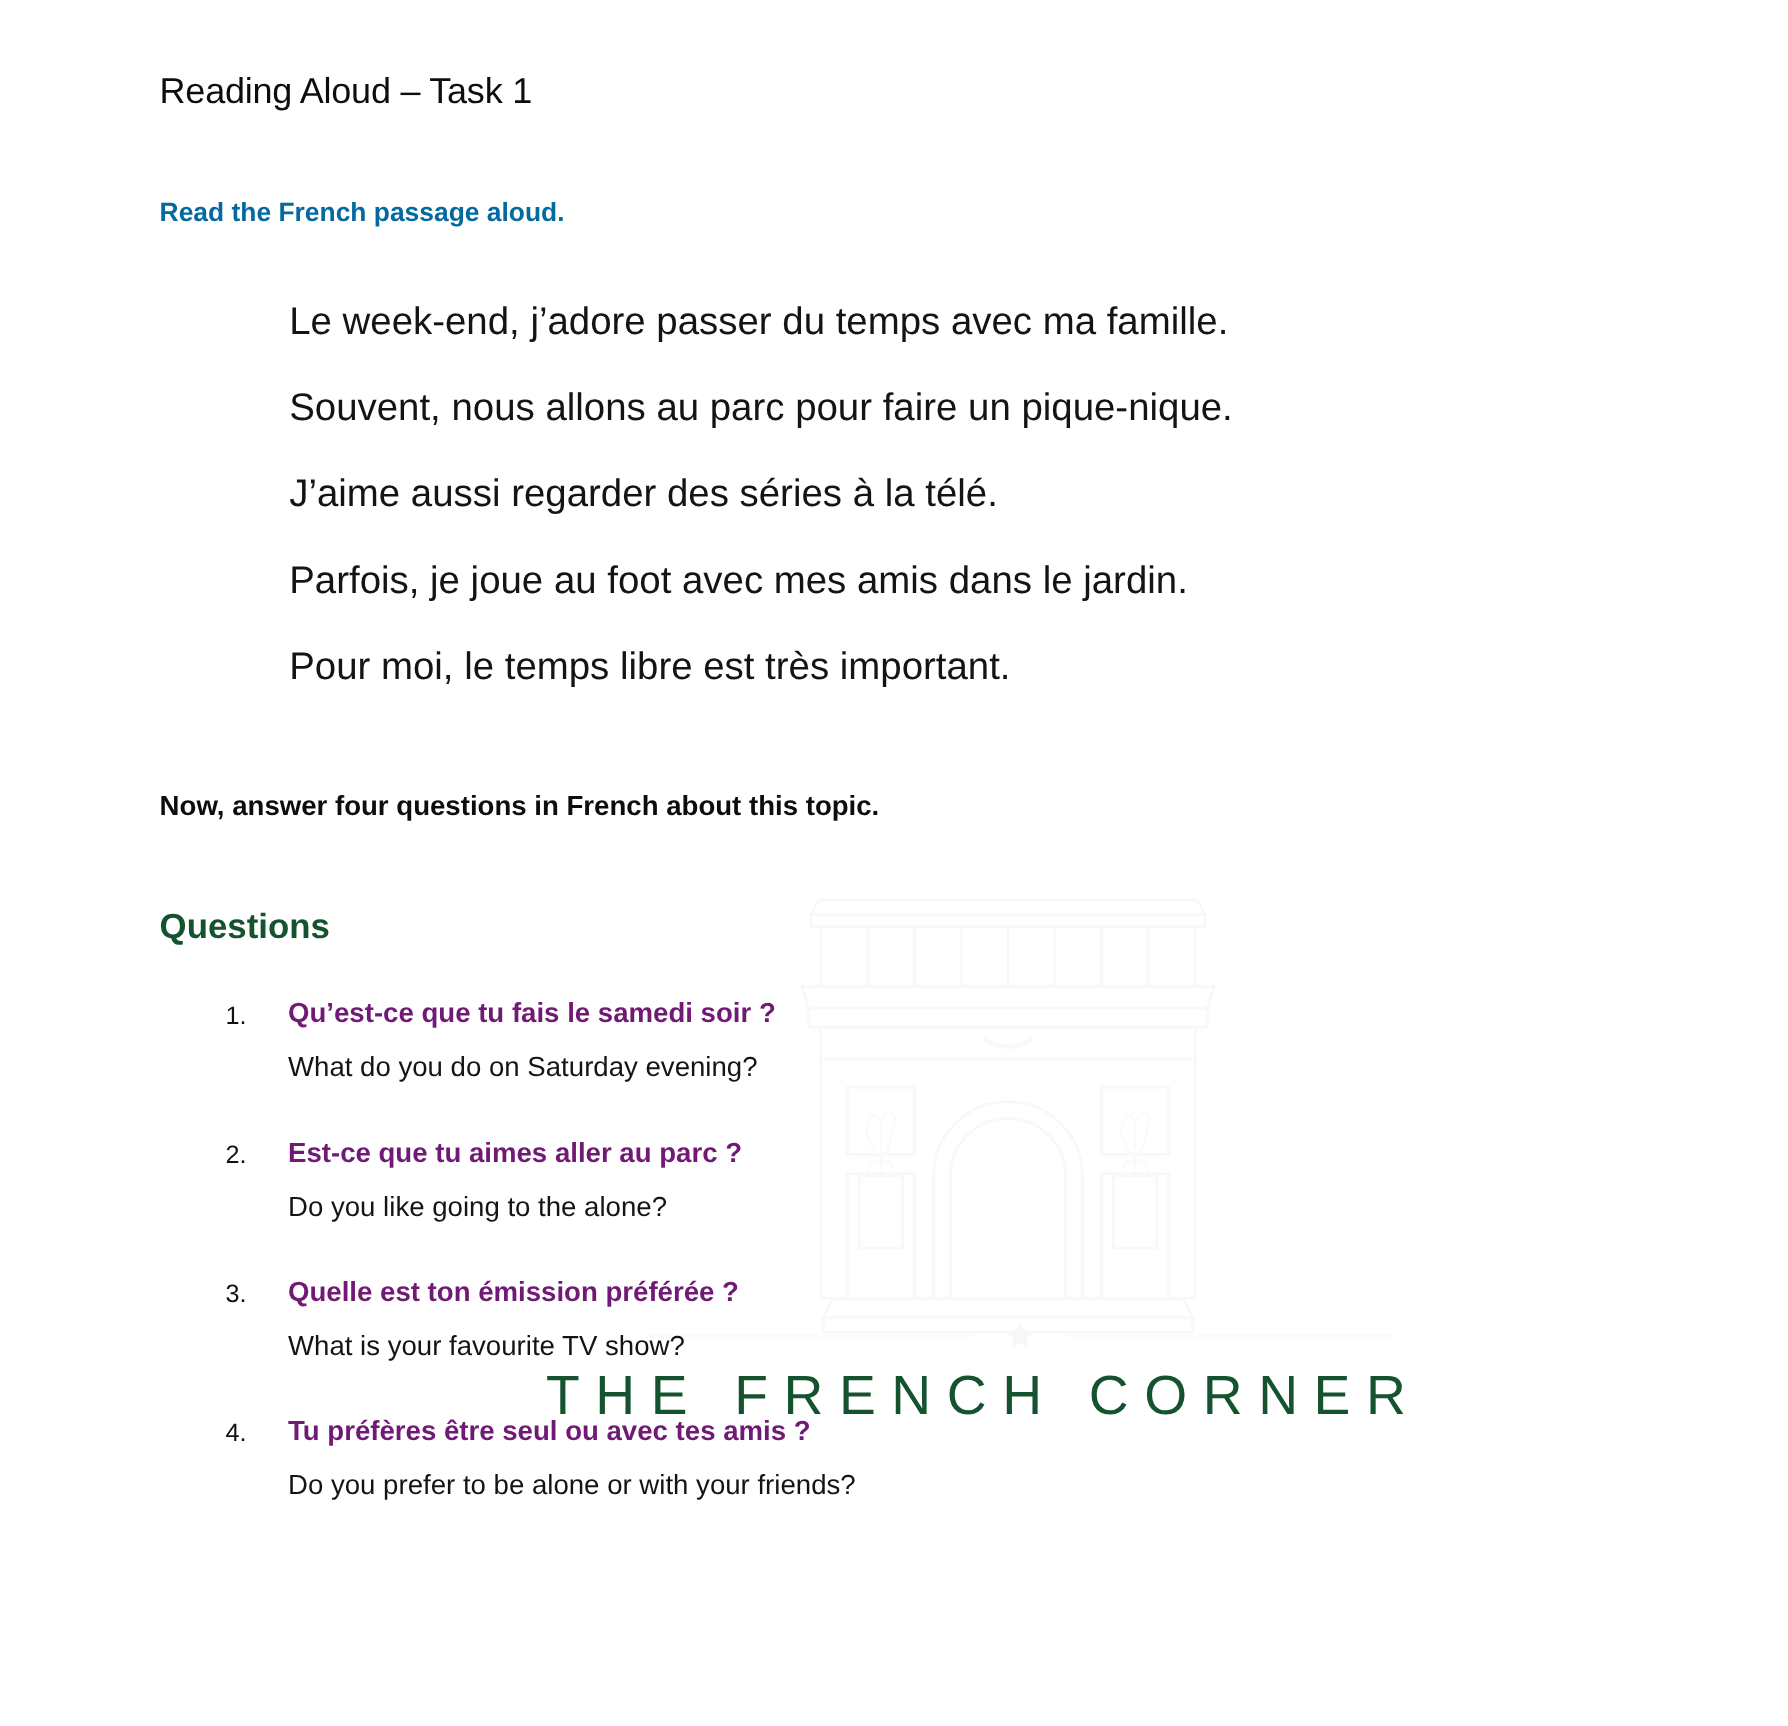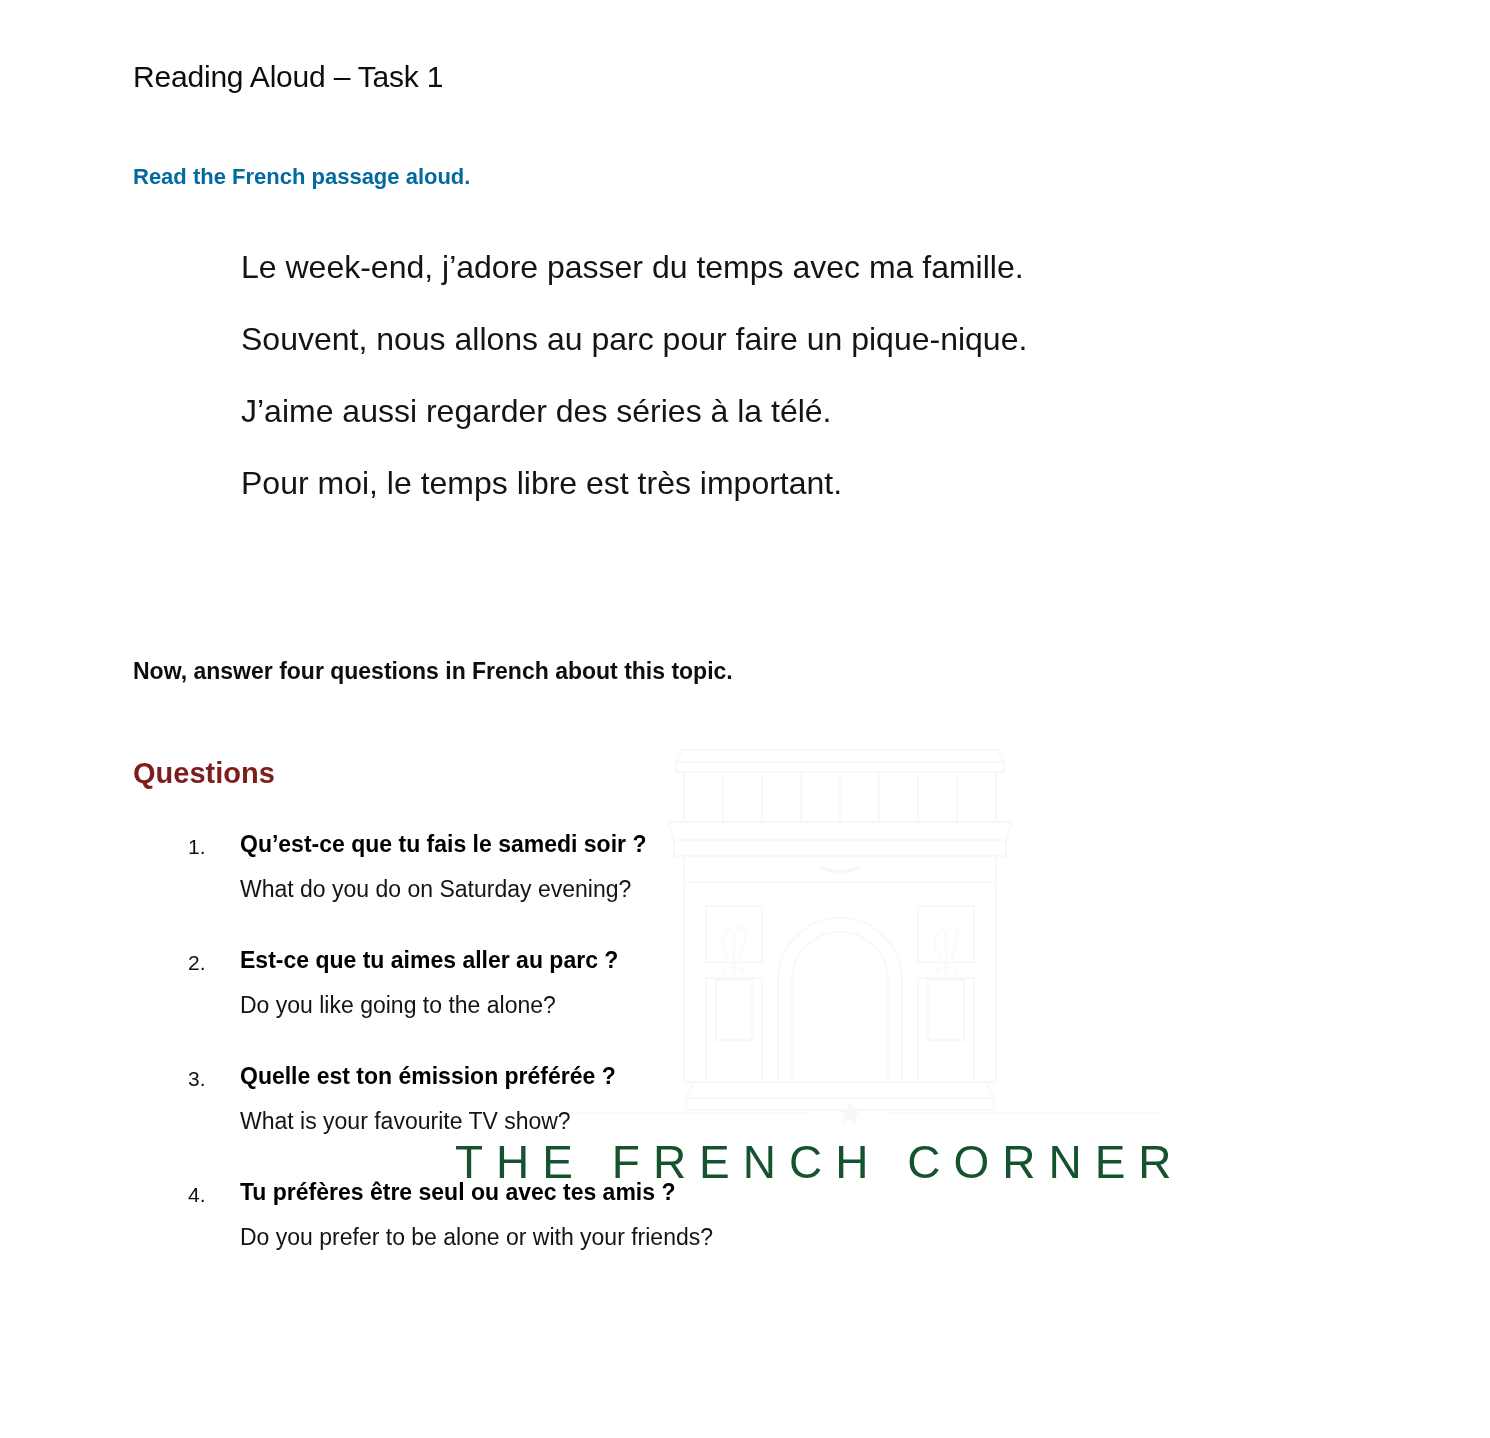--- a/index.html
+++ b/index.html
@@ -114,21 +114,21 @@
     color: #0d0d0d;
     text-align: center;
   }
 
   .questions-heading {
     position: absolute;
     left: 133px;
     top: 733px;
     font-size: 29px;
     font-weight: bold;
-    color: #7f1d1d;
+    color: #14532d;
   }
 
   .question-list {
     position: absolute;
     left: 133px;
     top: 833px;
     width: 1250px;
   }
   .question-item {
     position: relative;
@@ -141,21 +141,21 @@
     left: 55px;
     top: 2px;
     width: 40px;
     font-size: 21px;
     font-weight: 400;
     color: #111111;
   }
   .q-french {
     font-size: 23px;
     font-weight: bold;
-    color: #000000;
+    color: #701a75;
     line-height: 1;
     margin-bottom: 22px;
     white-space: nowrap;
   }
   .q-english {
     font-size: 23px;
     font-weight: 400;
     color: #141414;
     line-height: 1;
     white-space: nowrap;
@@ -222,20 +222,21 @@
 <div class="content">
 
   <h1 class="page-title">Reading Aloud – Task 1</h1>
 
   <p class="instruction-read">Read the French passage aloud.</p>
 
   <div class="passage">
     <div class="passage-line">Le week-end, j’adore passer du temps avec ma famille.</div>
     <div class="passage-line">Souvent, nous allons au parc pour faire un pique-nique.</div>
     <div class="passage-line">J’aime aussi regarder des séries à la télé.</div>
+    <div class="passage-line">Parfois, je joue au foot avec mes amis dans le jardin.</div>
     <div class="passage-line">Pour moi, le temps libre est très important.</div>
   </div>
 
   <p class="instruction-answer">Now, answer four questions in French about this topic.</p>
 
   <h2 class="questions-heading">Questions</h2>
 
   <div class="question-list">
 
     <div class="question-item">

